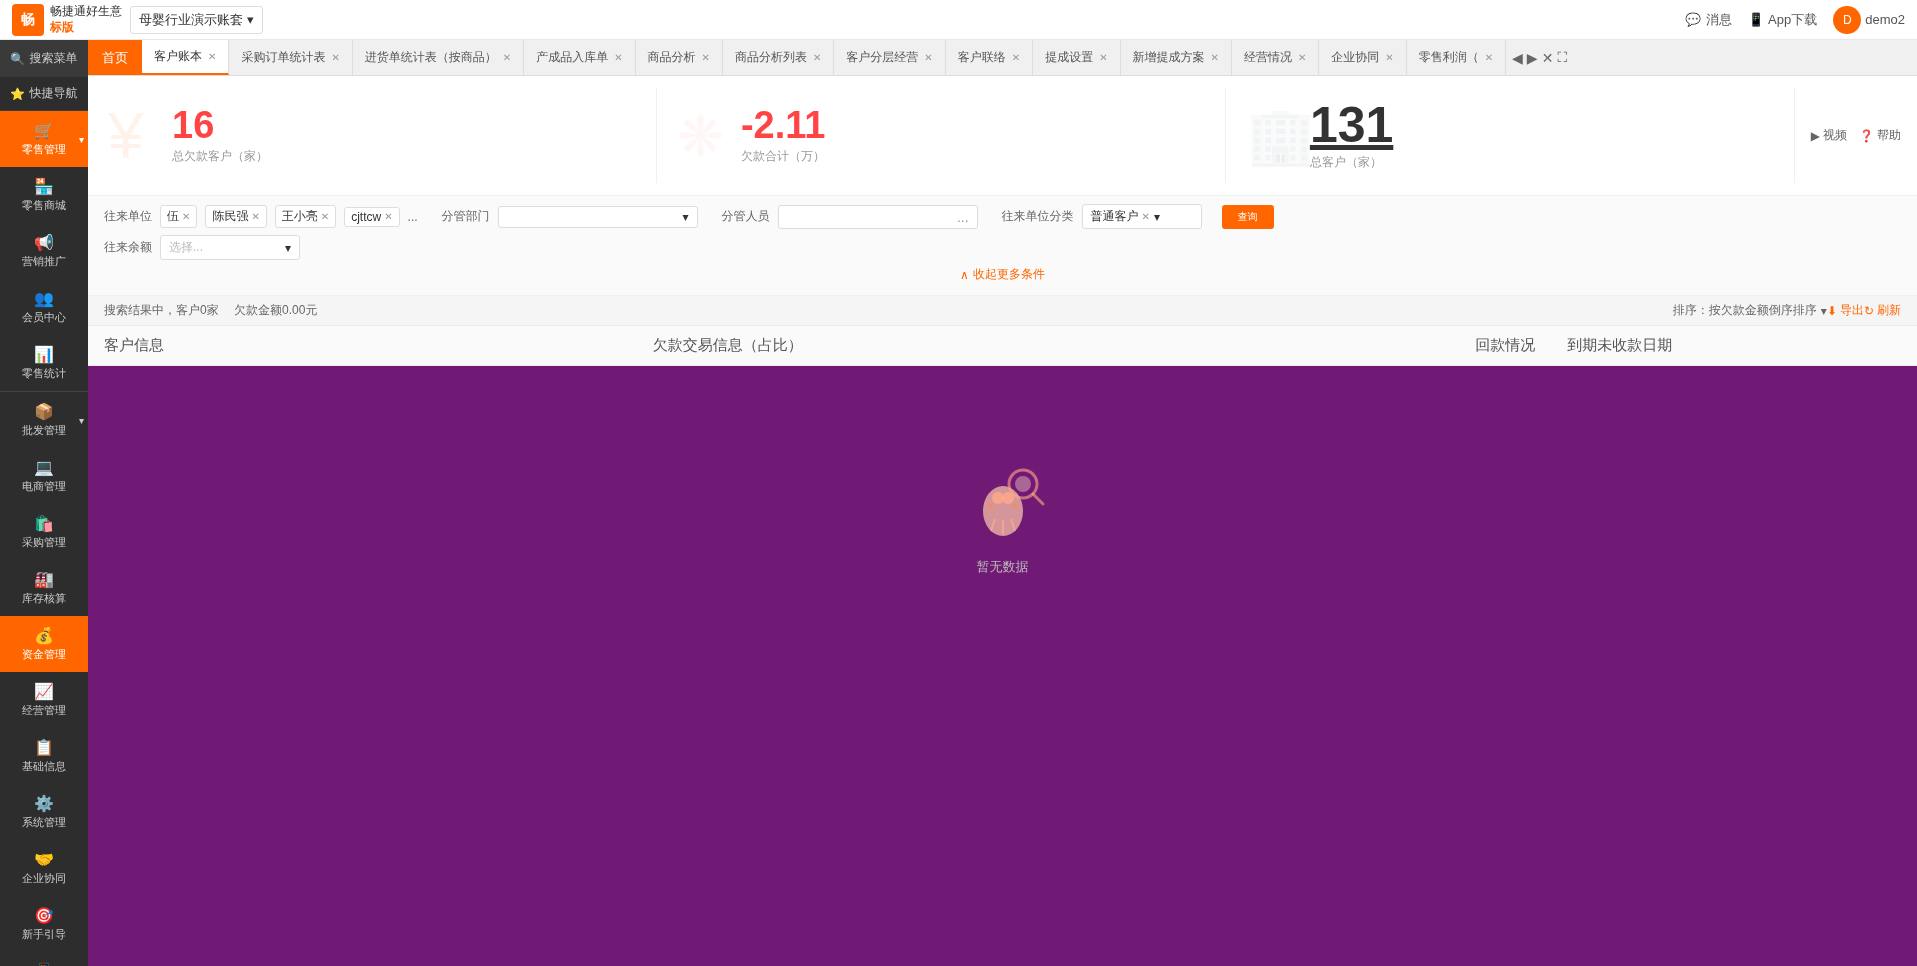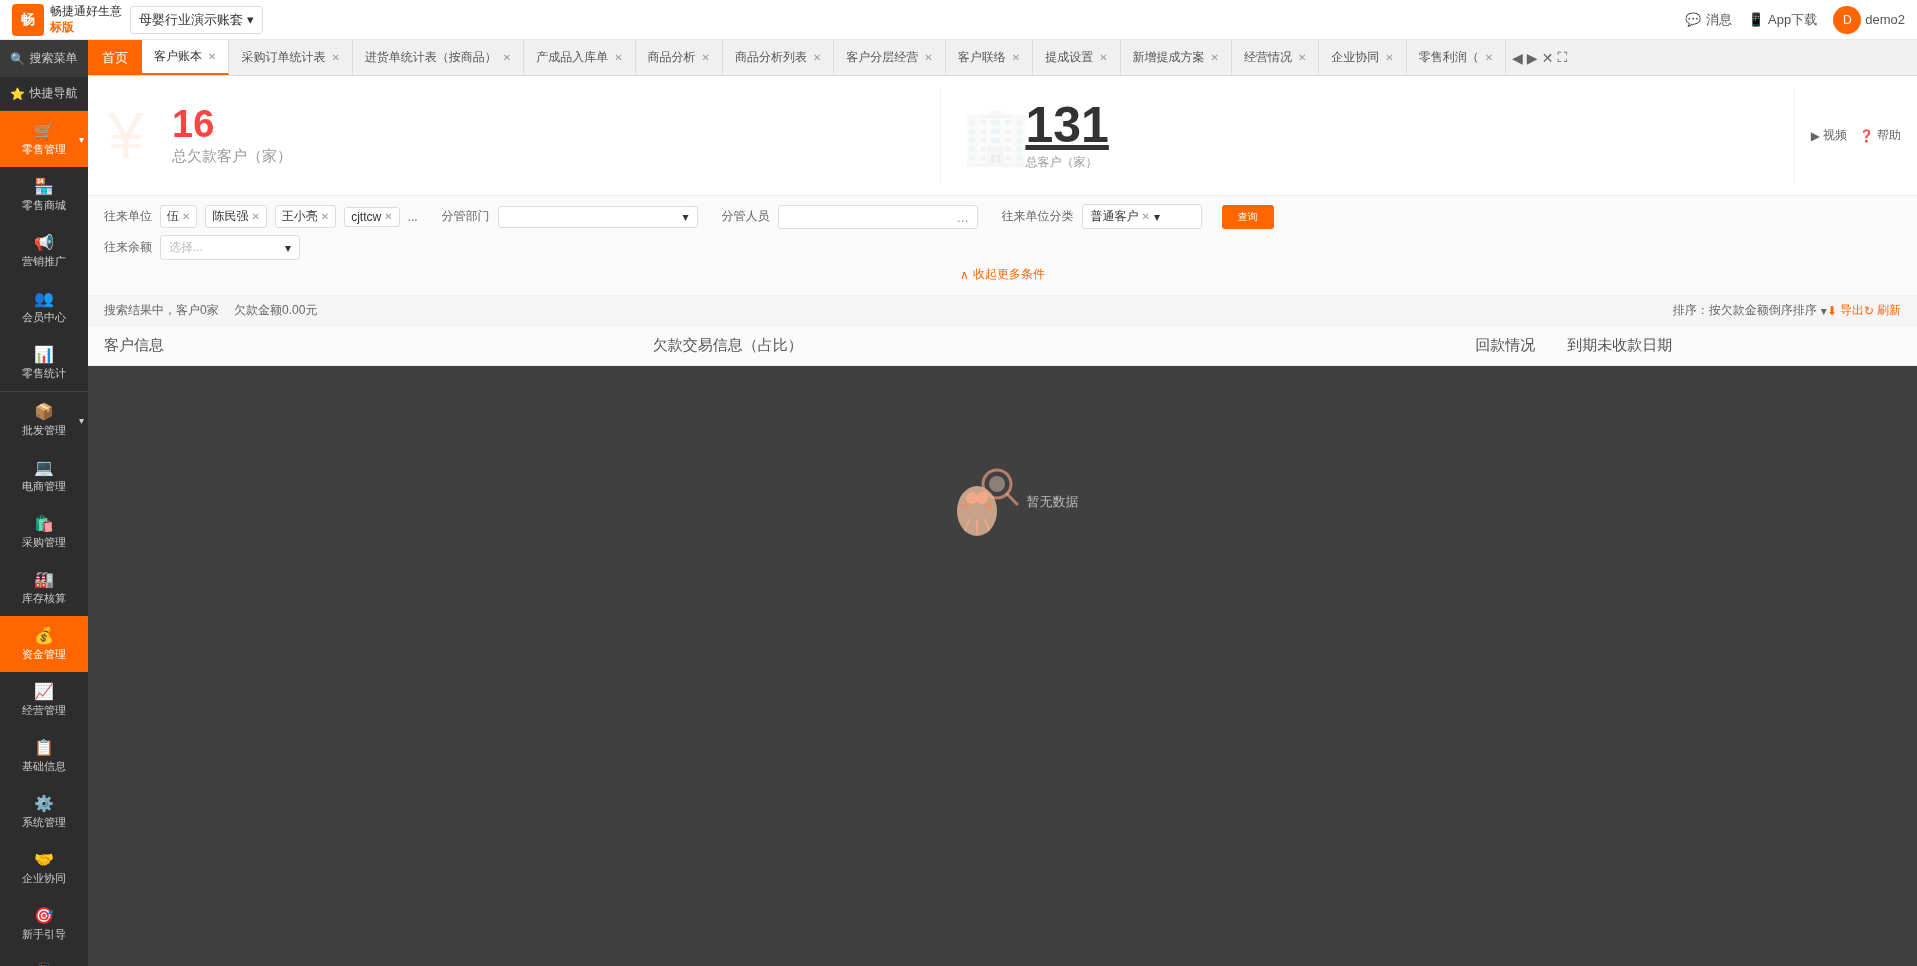--- a/index.html
+++ b/index.html
@@ -104,21 +104,21 @@
       white-space: nowrap;
       gap: 4px;
       background: #f0f0f0;
     }
     .tab-item.active { background: #fff; color: #333; border-bottom: 2px solid #ff6600; }
     .tab-item .tab-close { font-size: 10px; color: #999; margin-left: 2px; }
     .tab-home { padding: 0 14px; background: #ff6600; color: #fff; font-size: 13px; display: flex; align-items: center; }
     .tab-arrows { display: flex; align-items: center; padding: 0 6px; gap: 4px; cursor: pointer; color: #666; font-size: 14px; }
 
     
-    .page-content { flex: 1; overflow-y: auto; background: #404040; }
+    .page-content { flex: 1; overflow-y: auto; background: #701a75; }
 
     
     .stats-bar {
       display: flex;
       align-items: stretch;
       border-bottom: 1px solid #f0f0f0;
       background: #fff;
       padding: 12px 0;
     }
 
@@ -214,21 +214,21 @@
       padding: 10px 16px;
       font-size: 15px;
       color: #555;
       font-weight: normal;
       text-align: left;
     }
 
     
     .empty-state {
       display: flex;
-      flex-direction: row;
+      flex-direction: column;
       align-items: center;
       justify-content: center;
       padding: 80px 0 40px;
       color: #bbb;
       font-size: 13px;
       text-align: right;
     }
   </style>
 </head>
 <body>
@@ -410,24 +410,31 @@
     </div>
 
     <div class="page-content">
 
       <div class="stats-bar">
 
         <div style="display:flex;align-items:center;flex:1;padding:12px 24px;border-right:1px solid #f0f0f0;position:relative;">
           <div style="position:absolute;left:20px;top:50%;transform:translateY(-50%);opacity:0.12;font-size:64px;color:#ff9966;">¥</div>
           <div style="margin-left:60px;">
             <div style="font-size:38px;font-weight:bold;color:#ff4444;line-height:1;">16</div>
-            <div style="font-size:15px;color:#999;margin-top:4px;">总欠款客户（家）</div>
-          </div>
-        </div>
-
+            <div style="font-size:12px;color:#999;margin-top:4px;">总欠款客户（家）</div>
+          </div>
+        </div>
+
+        <div style="display:flex;align-items:center;flex:1;padding:12px 24px;border-right:1px solid #f0f0f0;position:relative;">
+          <div style="position:absolute;left:20px;top:50%;transform:translateY(-50%);opacity:0.1;font-size:56px;color:#ffaaaa;">❋</div>
+          <div style="margin-left:60px;">
+            <div style="font-size:38px;font-weight:bold;color:#ff4444;line-height:1;">-2.11</div>
+            <div style="font-size:12px;color:#999;margin-top:4px;">欠款合计（万）</div>
+          </div>
+        </div>
 
         <div style="display:flex;align-items:center;flex:1;padding:12px 24px;border-right:1px solid #f0f0f0;position:relative;">
           <div style="position:absolute;left:20px;top:50%;transform:translateY(-50%);opacity:0.1;font-size:56px;color:#aad4f5;">🏢</div>
           <div style="margin-left:60px;">
             <div style="font-size:50px;font-weight:bold;color:#333;text-decoration:underline;line-height:1;">131</div>
             <div style="font-size:12px;color:#999;margin-top:4px;">总客户（家）</div>
           </div>
         </div>
 
         <div style="display:flex;align-items:center;padding:0 16px;gap:12px;">

